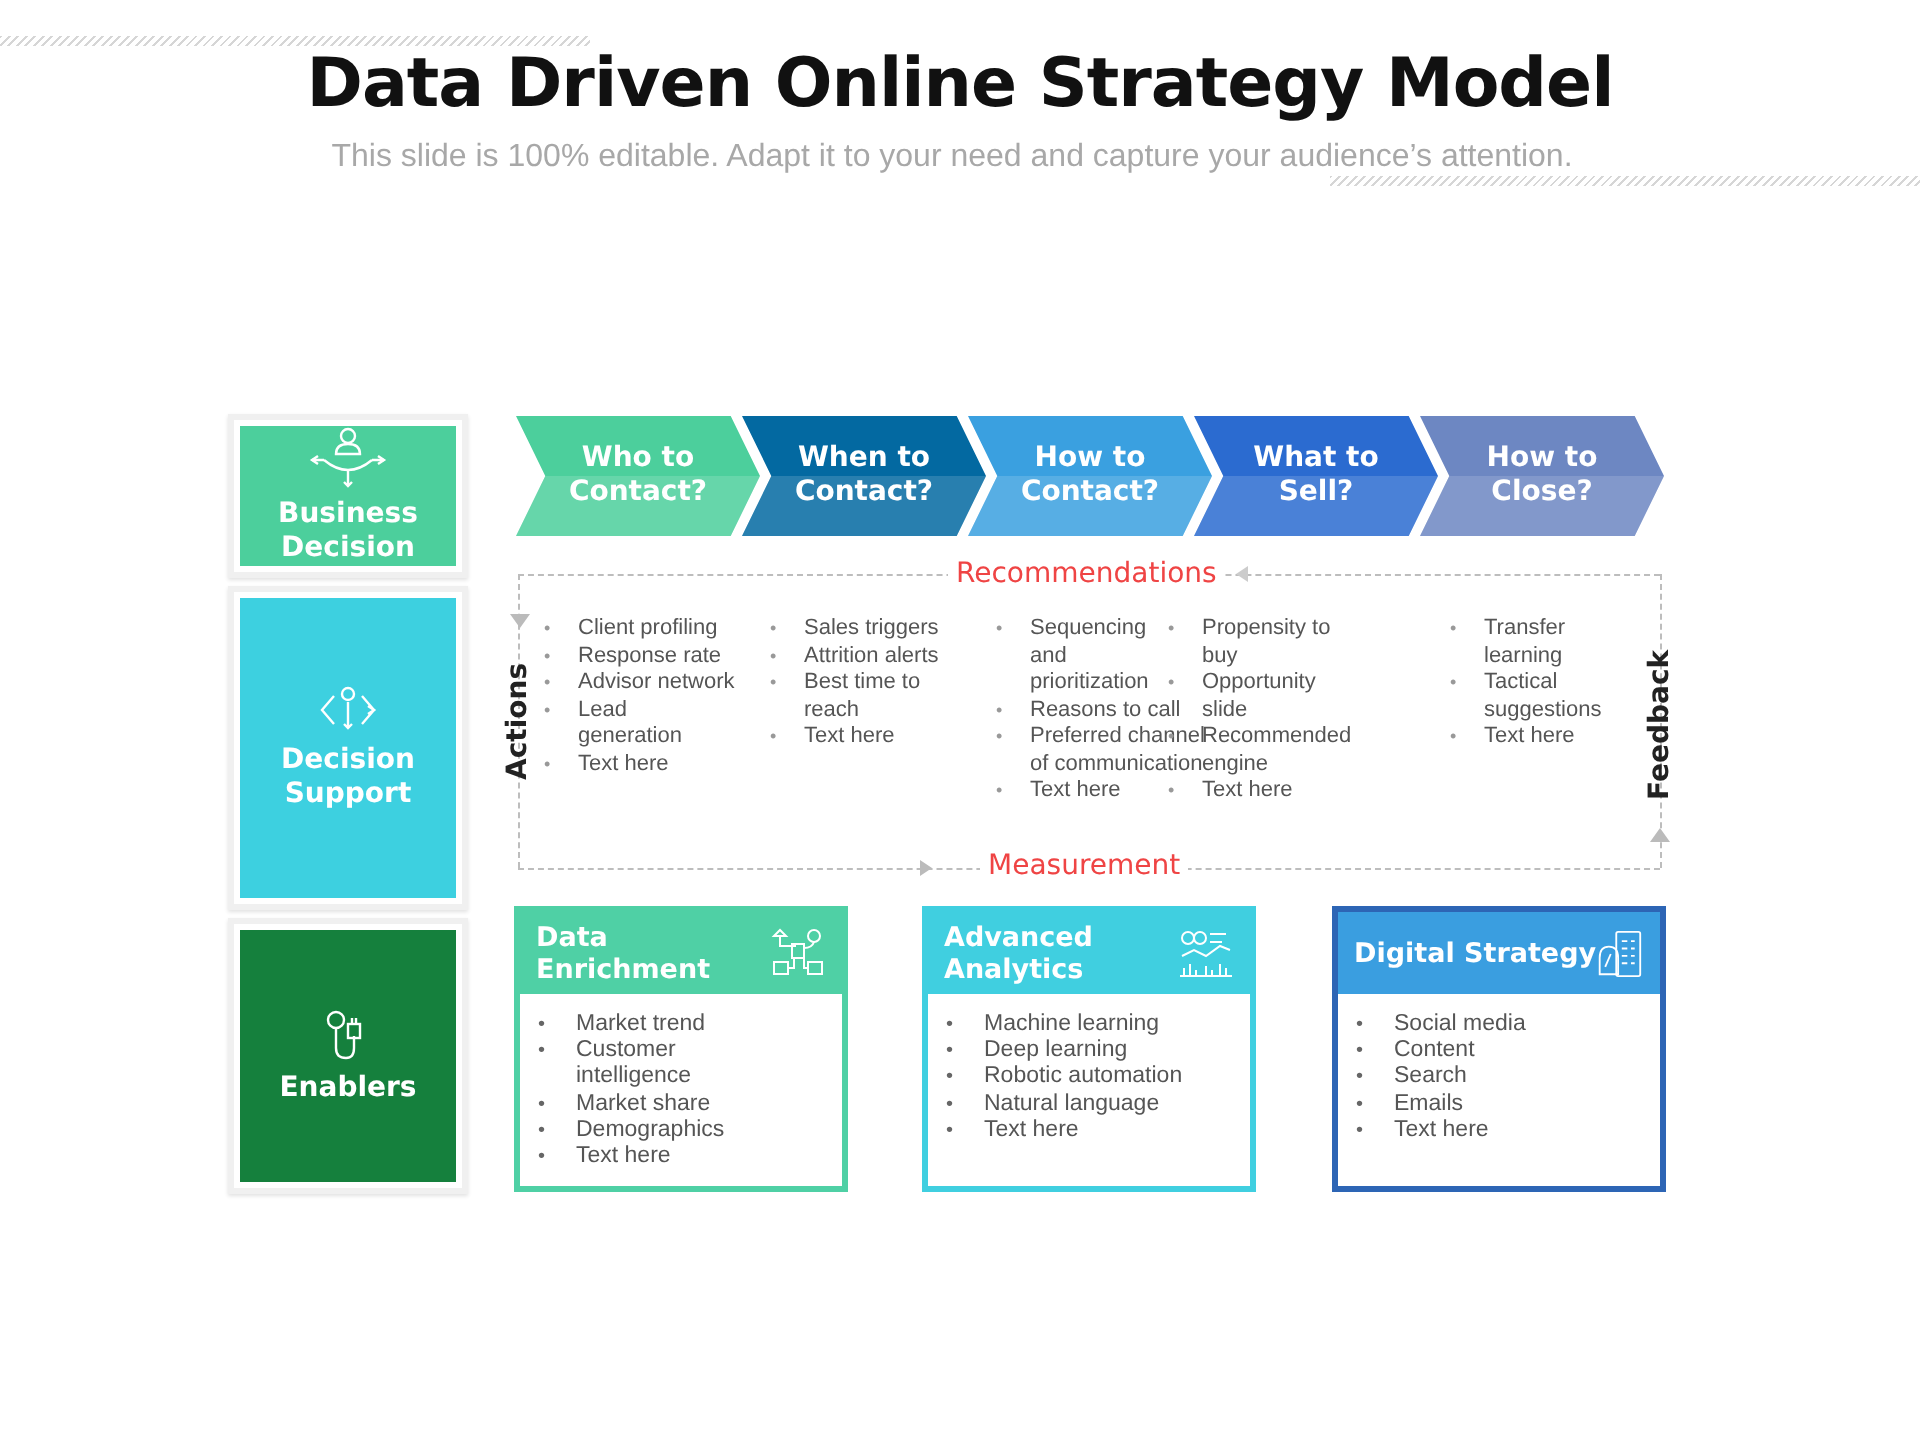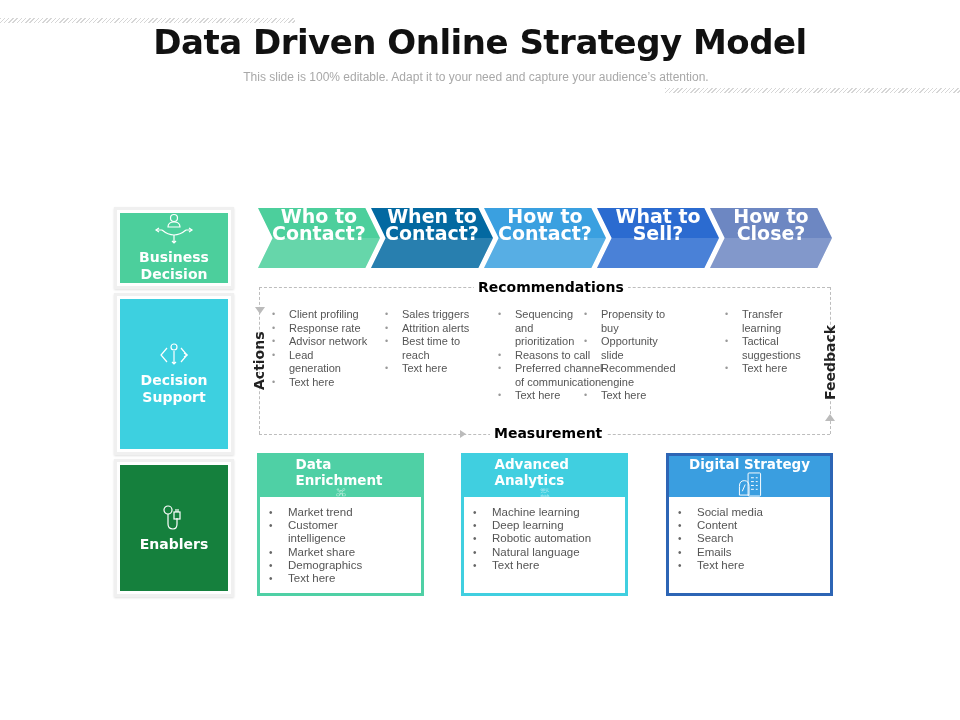--- a/index.html
+++ b/index.html
@@ -14,56 +14,56 @@
     position: absolute; left: 665px; top: 88px; width: 295px; height: 5px;
     background: repeating-linear-gradient(135deg, #d6d6d6 0 1px, transparent 1px 3px);
   }
   .title {
     position: absolute; left: 0; top: 22px; width: 960px; text-align: center;
     font-family: "DejaVu Sans", sans-serif; font-weight: bold; font-size: 34px;
     letter-spacing: -0.5px; color: #111;
   }
   .subtitle {
     position: absolute; left: 0; top: 70px; width: 952px; text-align: center;
-    font-family: "Liberation Sans", sans-serif; font-size: 12px; color: #a8a8a8;
+    font-family: "Liberation Sans", sans-serif; font-size: 16px; color: #a8a8a8;
   }
 
   
   .side-box {
     position: absolute; left: 114px; width: 120px;
     border: 3px solid #f0f0f0; box-shadow: 0 1px 2px rgba(0,0,0,0.12);
     display: flex; flex-direction: column; align-items: center; justify-content: center;
     color: #fff; font-family: "DejaVu Sans", sans-serif; font-weight: bold;
     font-size: 14px; line-height: 17px; text-align: center;
   }
   .side-box .inner { position: absolute; inset: 3px; display: flex; flex-direction: column; align-items: center; justify-content: center; }
   .side-box svg { margin-bottom: 4px; }
 
   
   .chev {
     position: absolute; top: 208px; height: 60px; width: 122px;
     clip-path: polygon(0 0, 88% 0, 100% 50%, 88% 100%, 0 100%, 12% 50%);
-    display: flex; align-items: flex-start; justify-content: center;
-    color: #fff; font-weight: bold; font-size: 19px; line-height: 17px; text-align: center;
+    display: flex; align-items: center; justify-content: center;
+    color: #fff; font-weight: bold; font-size: 14px; line-height: 17px; text-align: center;
   }
   .chev-bg {
     position: absolute; top: 206px; height: 64px; width: 126px; background: #ffffff;
     clip-path: polygon(0 0, 88% 0, 100% 50%, 88% 100%, 0 100%, 12% 50%);
     filter: drop-shadow(0 1px 1px rgba(0,0,0,0.2));
   }
   .chev .lower { position: absolute; left: 0; right: 0; top: 50%; bottom: 0; background: rgba(255,255,255,0.15); }
   .chev span { position: relative; z-index: 1; }
 
   
   .dash-h { position: absolute; height: 0; border-top: 1px dashed #bdbdbd; }
   .dash-v { position: absolute; width: 0; border-left: 1px dashed #bdbdbd; }
   .arrow { position: absolute; width: 0; height: 0; }
 
   .frame-label {
-    position: absolute; font-weight: bold; font-size: 14px; color: #000000; background: #fff; text-align: center;
+    position: absolute; font-weight: normal; font-size: 14px; color: #ef4444; background: #fff; text-align: center;
   }
   .vert-label {
     position: absolute; font-weight: bold; font-size: 14px; color: #222;
     transform-origin: left top;
   }
 
   .col {
     position: absolute; top: 308px; font-family: "Liberation Sans", sans-serif;
     font-size: 11px; line-height: 13.5px; color: #555;
   }
@@ -71,21 +71,21 @@
   .col li { position: relative; padding-left: 19px; }
   .col li::before { content: "•"; position: absolute; left: 2px; color: #999; font-size: 9px; }
 
   
   .card {
     position: absolute; top: 453px; width: 167px; height: 143px;
     border: 3px solid; background: #fff;
   }
   .card .head {
     height: 41px; display: flex; align-items: center; justify-content: space-between;
-    padding: 0 8px 0 8px; color: #fff; font-weight: bold; font-size: 13.5px; line-height: 16px; flex-direction: column;
+    padding: 0 8px 0 8px; color: #fff; font-weight: bold; font-size: 13.5px; line-height: 16px;
   }
   .card .body {
     padding: 9px 0 0 6px; font-family: "Liberation Sans", sans-serif;
     font-size: 11.5px; line-height: 13.2px; color: #555;
   }
   .card .body ul { list-style: none; }
   .card .body li { position: relative; padding-left: 22px; }
   .card .body li::before { content: "•"; position: absolute; left: 3px; color: #666; font-size: 10px; }
 </style>
 </head>

